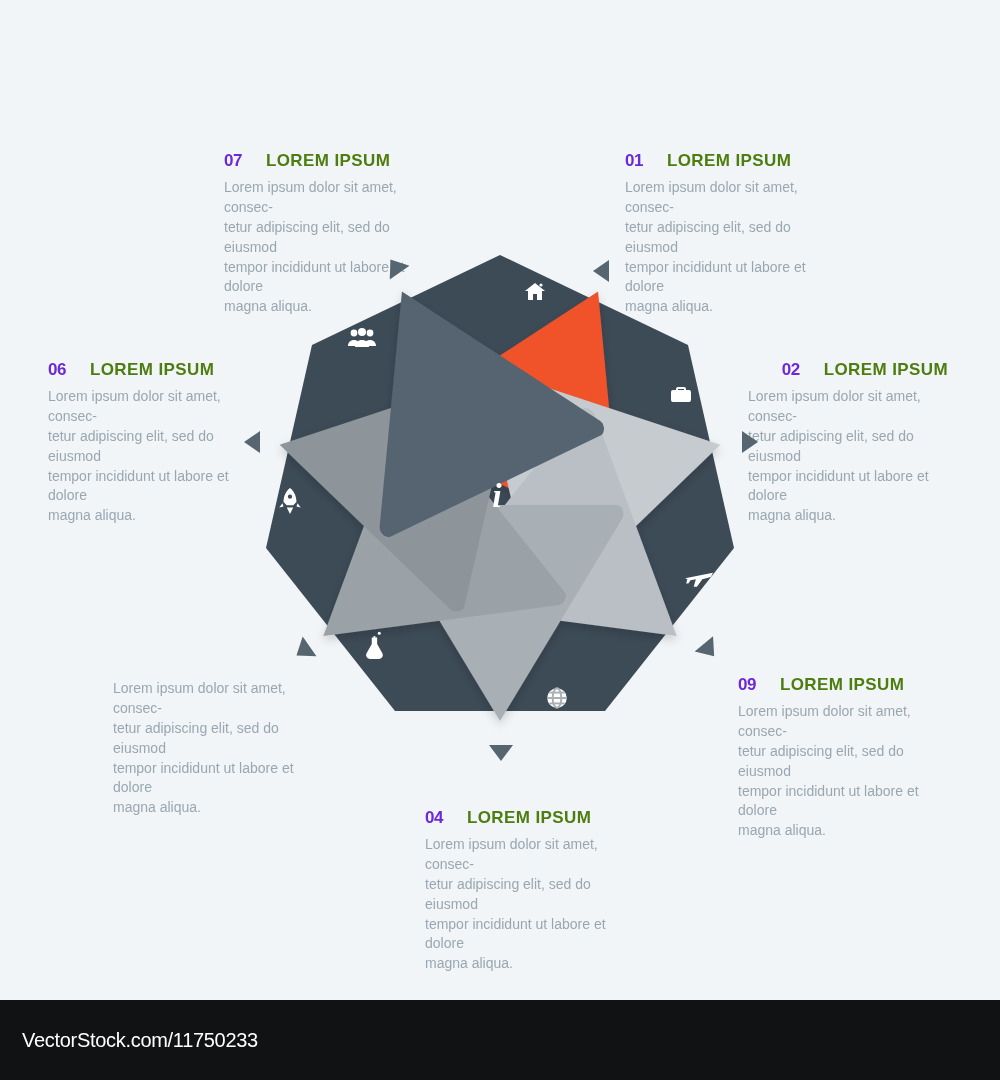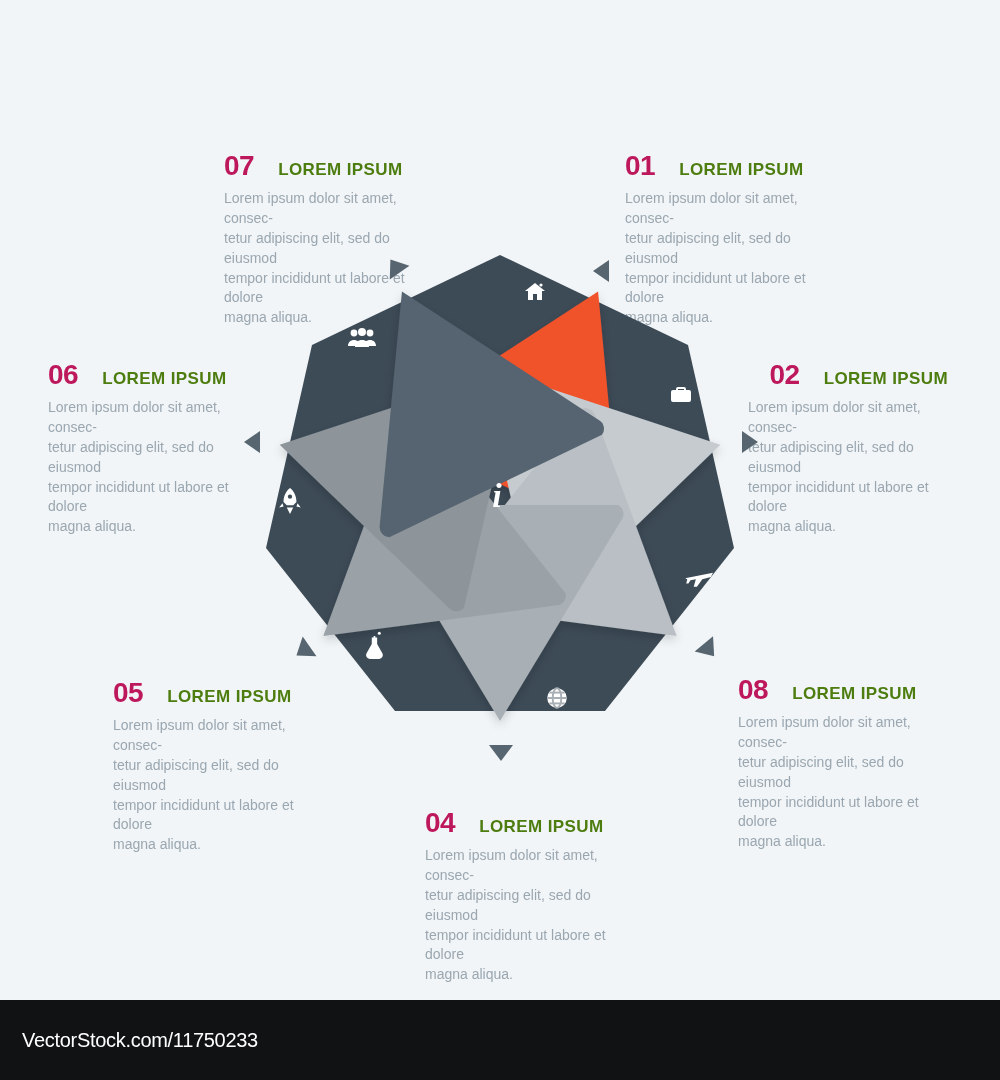--- a/index.html
+++ b/index.html
@@ -17,23 +17,23 @@
   }
 
   
   .block { position: absolute; width: 200px; }
   .block .head {
     white-space: nowrap;
     line-height: 1;
     margin-bottom: 9px;
   }
   .block .num {
-    font-size: 28px;
+    font-size: 17px;
     font-weight: bold;
-    color: #be185d;
+    color: #6d28d9;
     letter-spacing: -0.5px;
   }
   .block .ttl {
     font-size: 17px;
     font-weight: bold;
     color: #4d7c0f;
     letter-spacing: 0.4px;
     margin-left: 24px;
   }
   .block .body {
@@ -124,32 +124,29 @@
     <div class="head">
       <span class="num">02</span><span class="ttl">LOREM IPSUM</span>
     </div>
     <div class="body" style="white-space:pre-line; text-align:left;">Lorem ipsum dolor sit amet, consec-
 tetur adipiscing elit, sed do eiusmod
 tempor incididunt ut labore et dolore
 magna aliqua.</div>
   </div>
 
   <div class="block" style="left:113px; top:679px;">
-    <div class="head">
-      <span class="num">05</span><span class="ttl">LOREM IPSUM</span>
-    </div>
     <div class="body" style="white-space:pre-line;">Lorem ipsum dolor sit amet, consec-
 tetur adipiscing elit, sed do eiusmod
 tempor incididunt ut labore et dolore
 magna aliqua.</div>
   </div>
 
   <div class="block" style="left:738px; top:676px;">
     <div class="head">
-      <span class="num">08</span><span class="ttl">LOREM IPSUM</span>
+      <span class="num">09</span><span class="ttl">LOREM IPSUM</span>
     </div>
     <div class="body" style="white-space:pre-line;">Lorem ipsum dolor sit amet, consec-
 tetur adipiscing elit, sed do eiusmod
 tempor incididunt ut labore et dolore
 magna aliqua.</div>
   </div>
 
   <div class="block" style="left:425px; top:809px;">
     <div class="head">
       <span class="num">04</span><span class="ttl">LOREM IPSUM</span>

